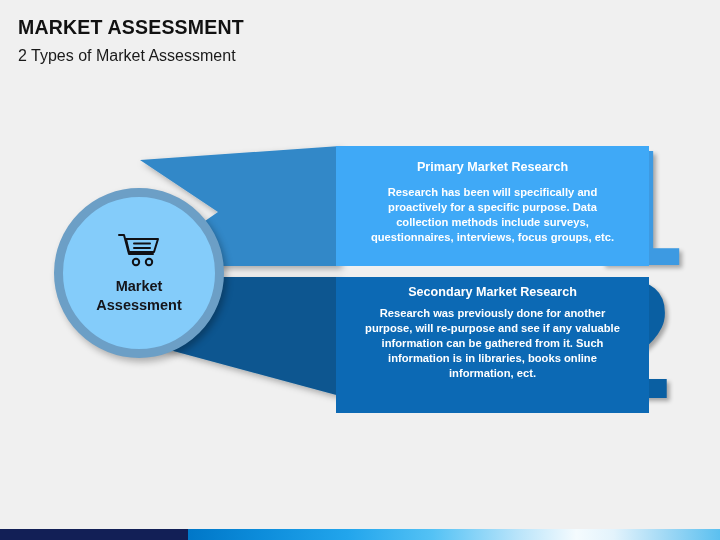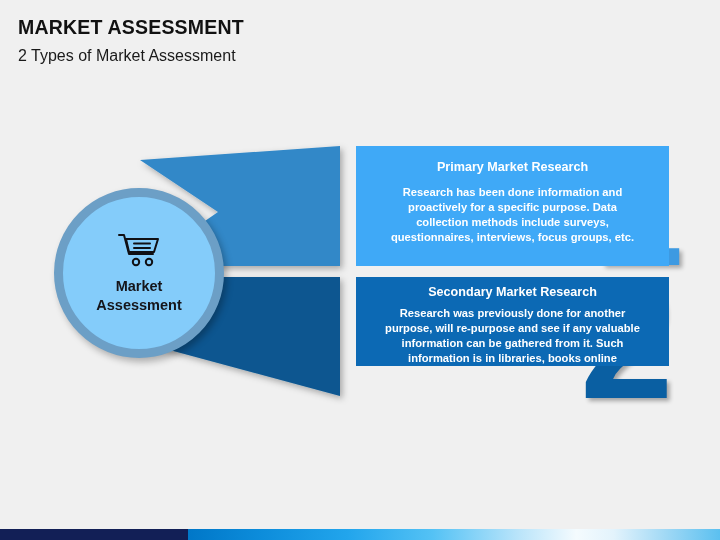--- a/index.html
+++ b/index.html
@@ -86,36 +86,35 @@
     line-height: 1.28;
     width: 120px;
   }
 
   
   .panel {
     position: absolute;
     z-index: 5;
     overflow: hidden;
     padding: 0 27px;
-    margin-left: 20px;
   }
 
   .panel-primary {
     left: 336px;
     top: 146px;
     width: 313px;
     height: 120px;
     background: #3fa9f7;
   }
 
   .panel-secondary {
     left: 336px;
     top: 277px;
     width: 313px;
-    height: 89px;
+    height: 136px;
     background: #0c69b4;
   }
 
   .panel-heading {
     position: relative;
     z-index: 3;
     text-align: center;
     font-size: 12.6px;
     font-weight: bold;
     color: #ffffff;
@@ -225,21 +224,21 @@
     </svg>
     <div class="circle-label">Market Assessment</div>
   </div>
 
   <div class="ghost-number ghost-one">1</div>
 
   <div class="ghost-number ghost-two">2</div>
 
   <div class="panel panel-primary">
     <div class="panel-heading">Primary Market Research</div>
-    <div class="panel-body">Research has been done information and proactively for a specific  purpose. Data collection methods include surveys, questionnaires, interviews, focus groups, etc.</div>
+    <div class="panel-body">Research has been will specifically and proactively for a specific  purpose. Data collection methods include surveys, questionnaires, interviews, focus groups, etc.</div>
   </div>
 
   <div class="panel panel-secondary">
     <div class="panel-heading">Secondary Market Research</div>
     <div class="panel-body">Research was previously done for another purpose, will re-purpose and see if any valuable information can be gathered from it. Such information is in libraries, books online information, ect.</div>
   </div>
 
 </div>
 
 <div class="bottom-bar">

